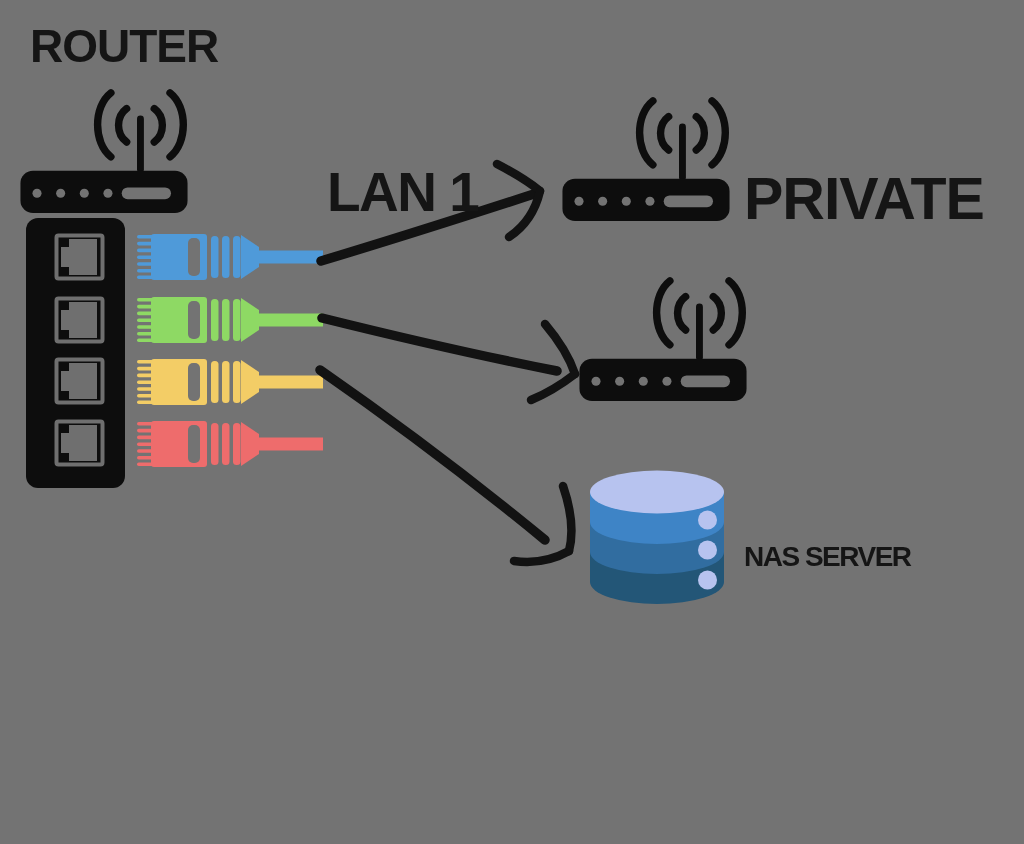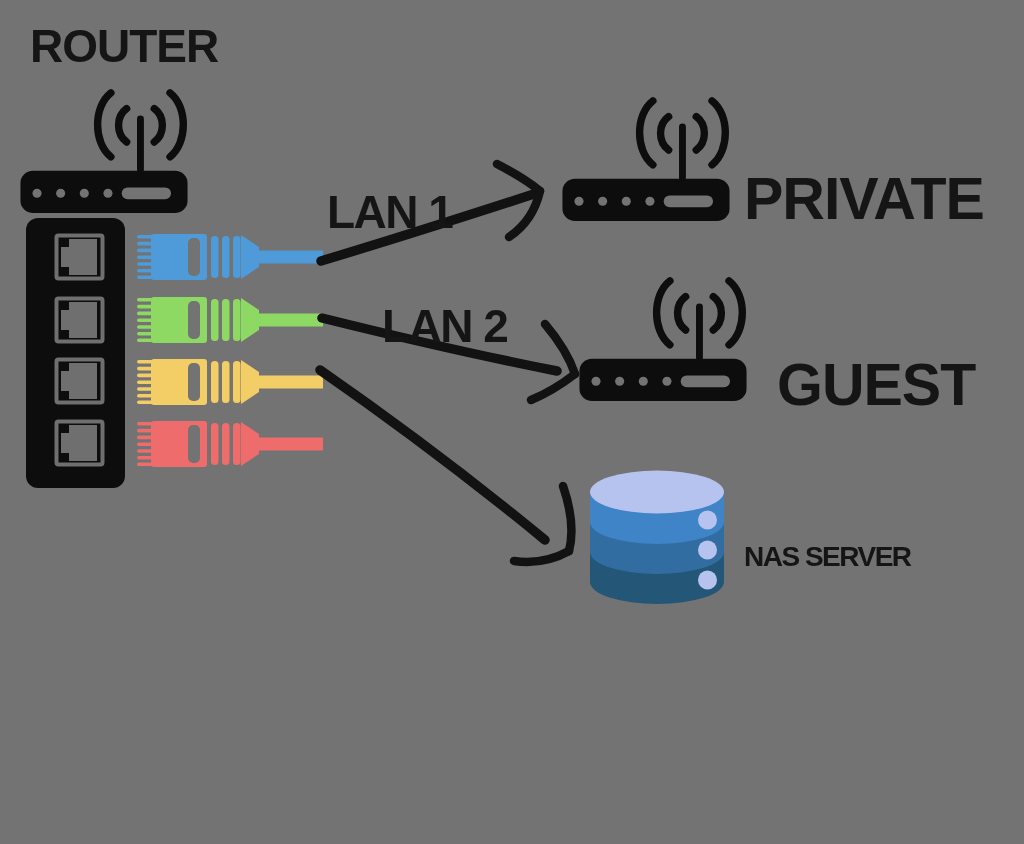--- a/index.html
+++ b/index.html
@@ -17,21 +17,21 @@
   .abs { position: absolute; }
   .label {
     position: absolute;
     color: var(--text, #151515);
     font-weight: 700;
     line-height: 1;
     white-space: nowrap;
     letter-spacing: -1px;
   }
   .title       { font-size: 46px; font-weight: 800; }
-  .lan-label   { font-size: 46px; letter-spacing: -1.5px; margin-top: 24px; }
+  .lan-label   { font-size: 55px; letter-spacing: -1.5px; }
   .dev-label   { font-size: 59px; letter-spacing: -1px; }
   .nas-label   { font-size: 28px; letter-spacing: -1.5px; }
   .panel {
     position: absolute;
     left: 26px; top: 218px;
     width: 99px; height: 270px;
     background: var(--icon, #0d0d0d);
     border-radius: 12px;
   }
   .cable-1 { color: var(--cable-lan1, #4f9ad9); }
@@ -155,30 +155,28 @@
       <path class="head" d="M575 374 Q553 391 531 400"></path>
     </g>
     <g>
       <path d="M320 370 Q438 452 545 540"></path>
       <path class="head" d="M563 486 Q576 524 569 551"></path>
       <path class="head" d="M569 551 Q544 565 514 561"></path>
     </g>
   </svg>
 
   <div class="label lan-label" style="left:327px;top:165px">LAN 1</div>
-  <div class="label lan-label" style="left:382px;top:279px">LAN 2</div>
 
   <svg class="abs" style="left:562px;top:88px" width="168" height="133" viewBox="0 0 170 135">
       <use href="#sym-router"></use>
     </svg>
   <div class="label dev-label" style="left:744px;top:170px">PRIVATE</div>
 
   <svg class="abs" style="left:579px;top:268px" width="168" height="133" viewBox="0 0 170 135">
       <use href="#sym-router"></use>
     </svg>
-  <div class="label dev-label" style="left:777px;top:356px">GUEST</div>
 
   <svg class="abs" style="left:589px;top:470px" width="137" height="134" viewBox="0 0 137 134">
       <use href="#sym-nas"></use>
     </svg>
   <div class="label nas-label" style="left:744px;top:543px">NAS SERVER</div>
 
 </div>
 
 </body></html>

